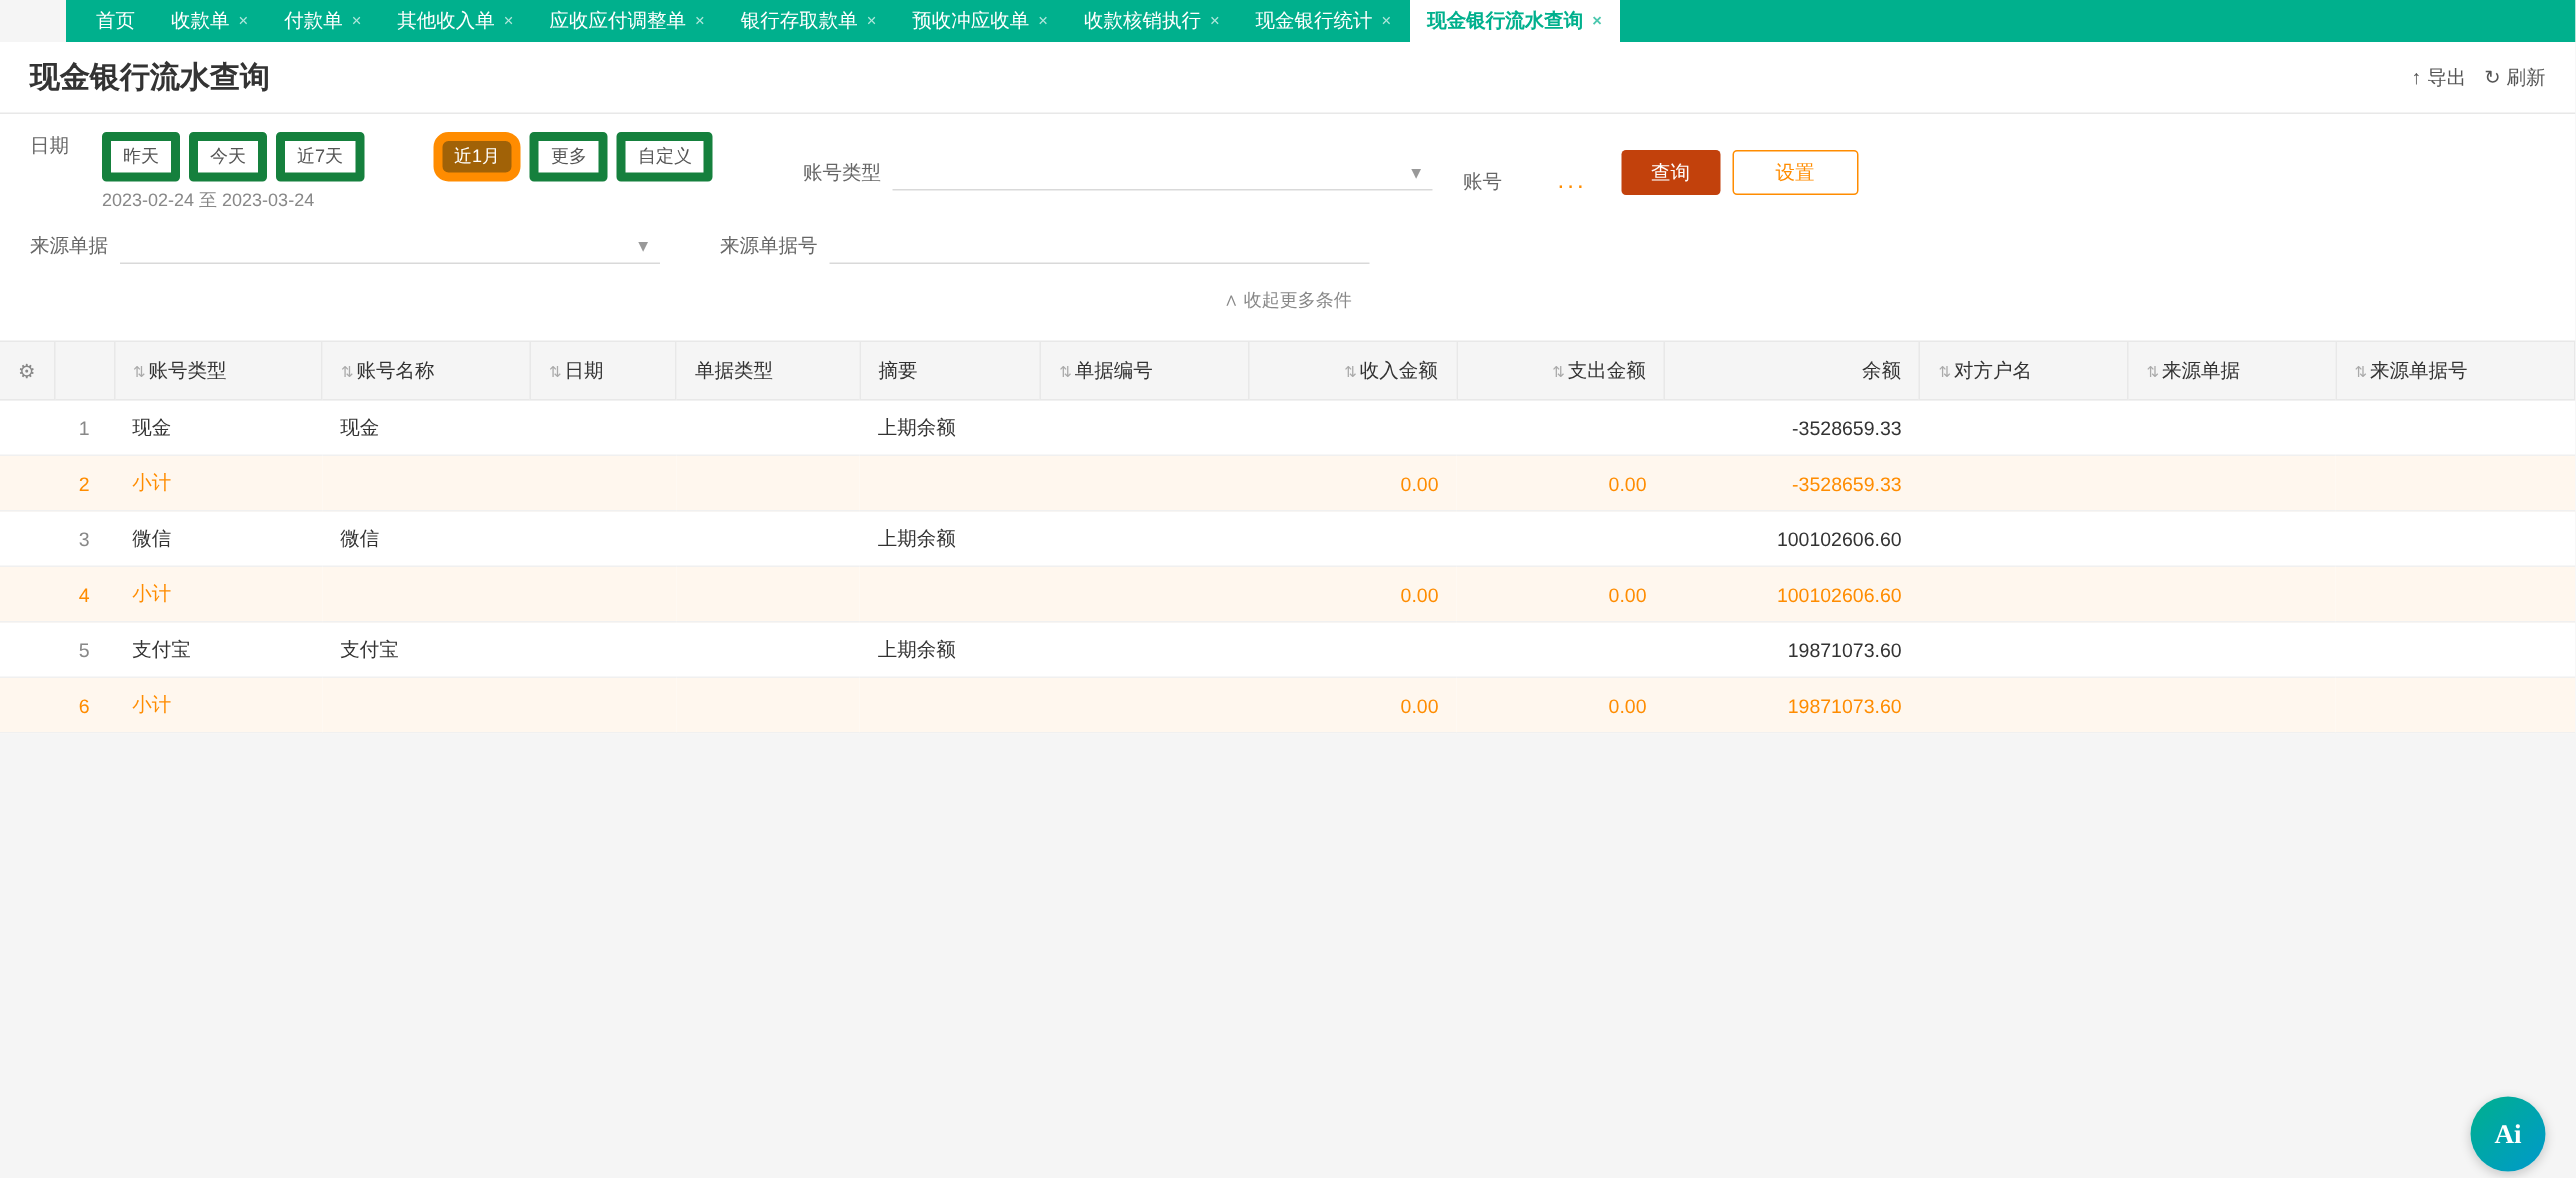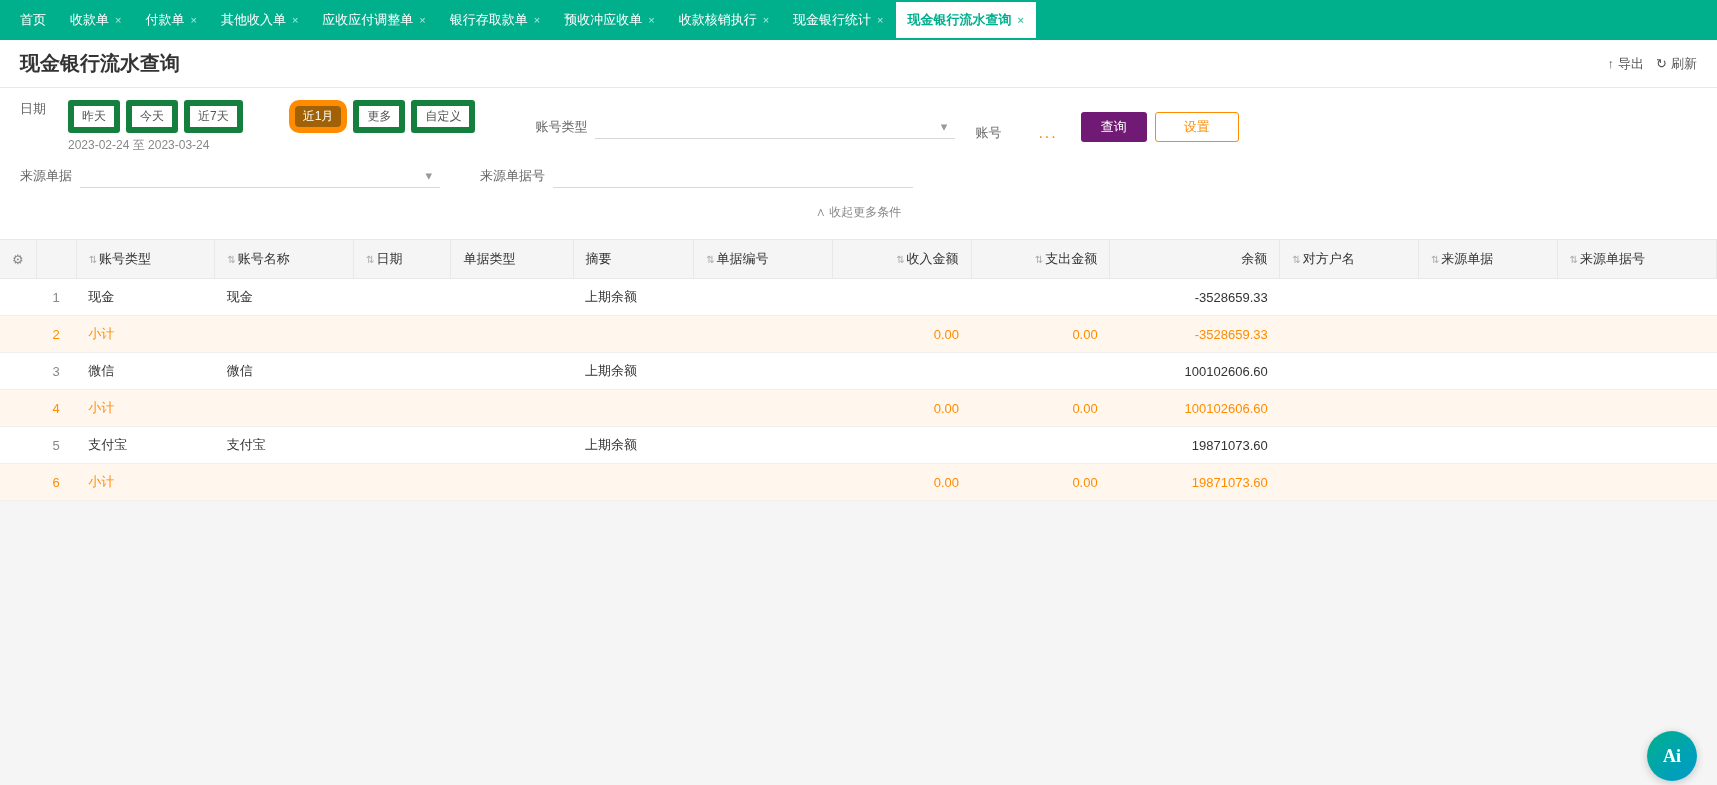--- a/index.html
+++ b/index.html
@@ -3,23 +3,24 @@
   <meta charset="utf-8">
   <style>
     * { box-sizing: border-box; margin: 0; padding: 0; }
     body { font-family: 'Microsoft YaHei', Arial, sans-serif; font-size: 13px; background: #f5f5f5; color: #333; }
 
     
     .top-nav {
       background: #00b08d;
       display: flex;
       align-items: center;
-      height: 40px;
+      height: 28px;
       padding: 12px 8px;
       overflow: hidden;
+      margin-left: 44px;
     }
     .nav-item {
       color: #fff;
       padding: 0 12px;
       height: 36px;
       display: flex;
       align-items: center;
       cursor: pointer;
       white-space: nowrap;
       font-size: 13px;
@@ -128,21 +129,21 @@
       width: 300px;
       outline: none;
     }
     .dots-btn {
       color: #ff8c00;
       cursor: pointer;
       font-size: 16px;
       letter-spacing: 2px;
     }
     .query-btn {
-      background: #701a75;
+      background: #c2410c;
       color: #fff;
       border: none;
       padding: 6px 20px;
       border-radius: 3px;
       cursor: pointer;
       font-size: 13px;
     }
     .settings-btn {
       background: #fff;
       color: #ff8c00;

